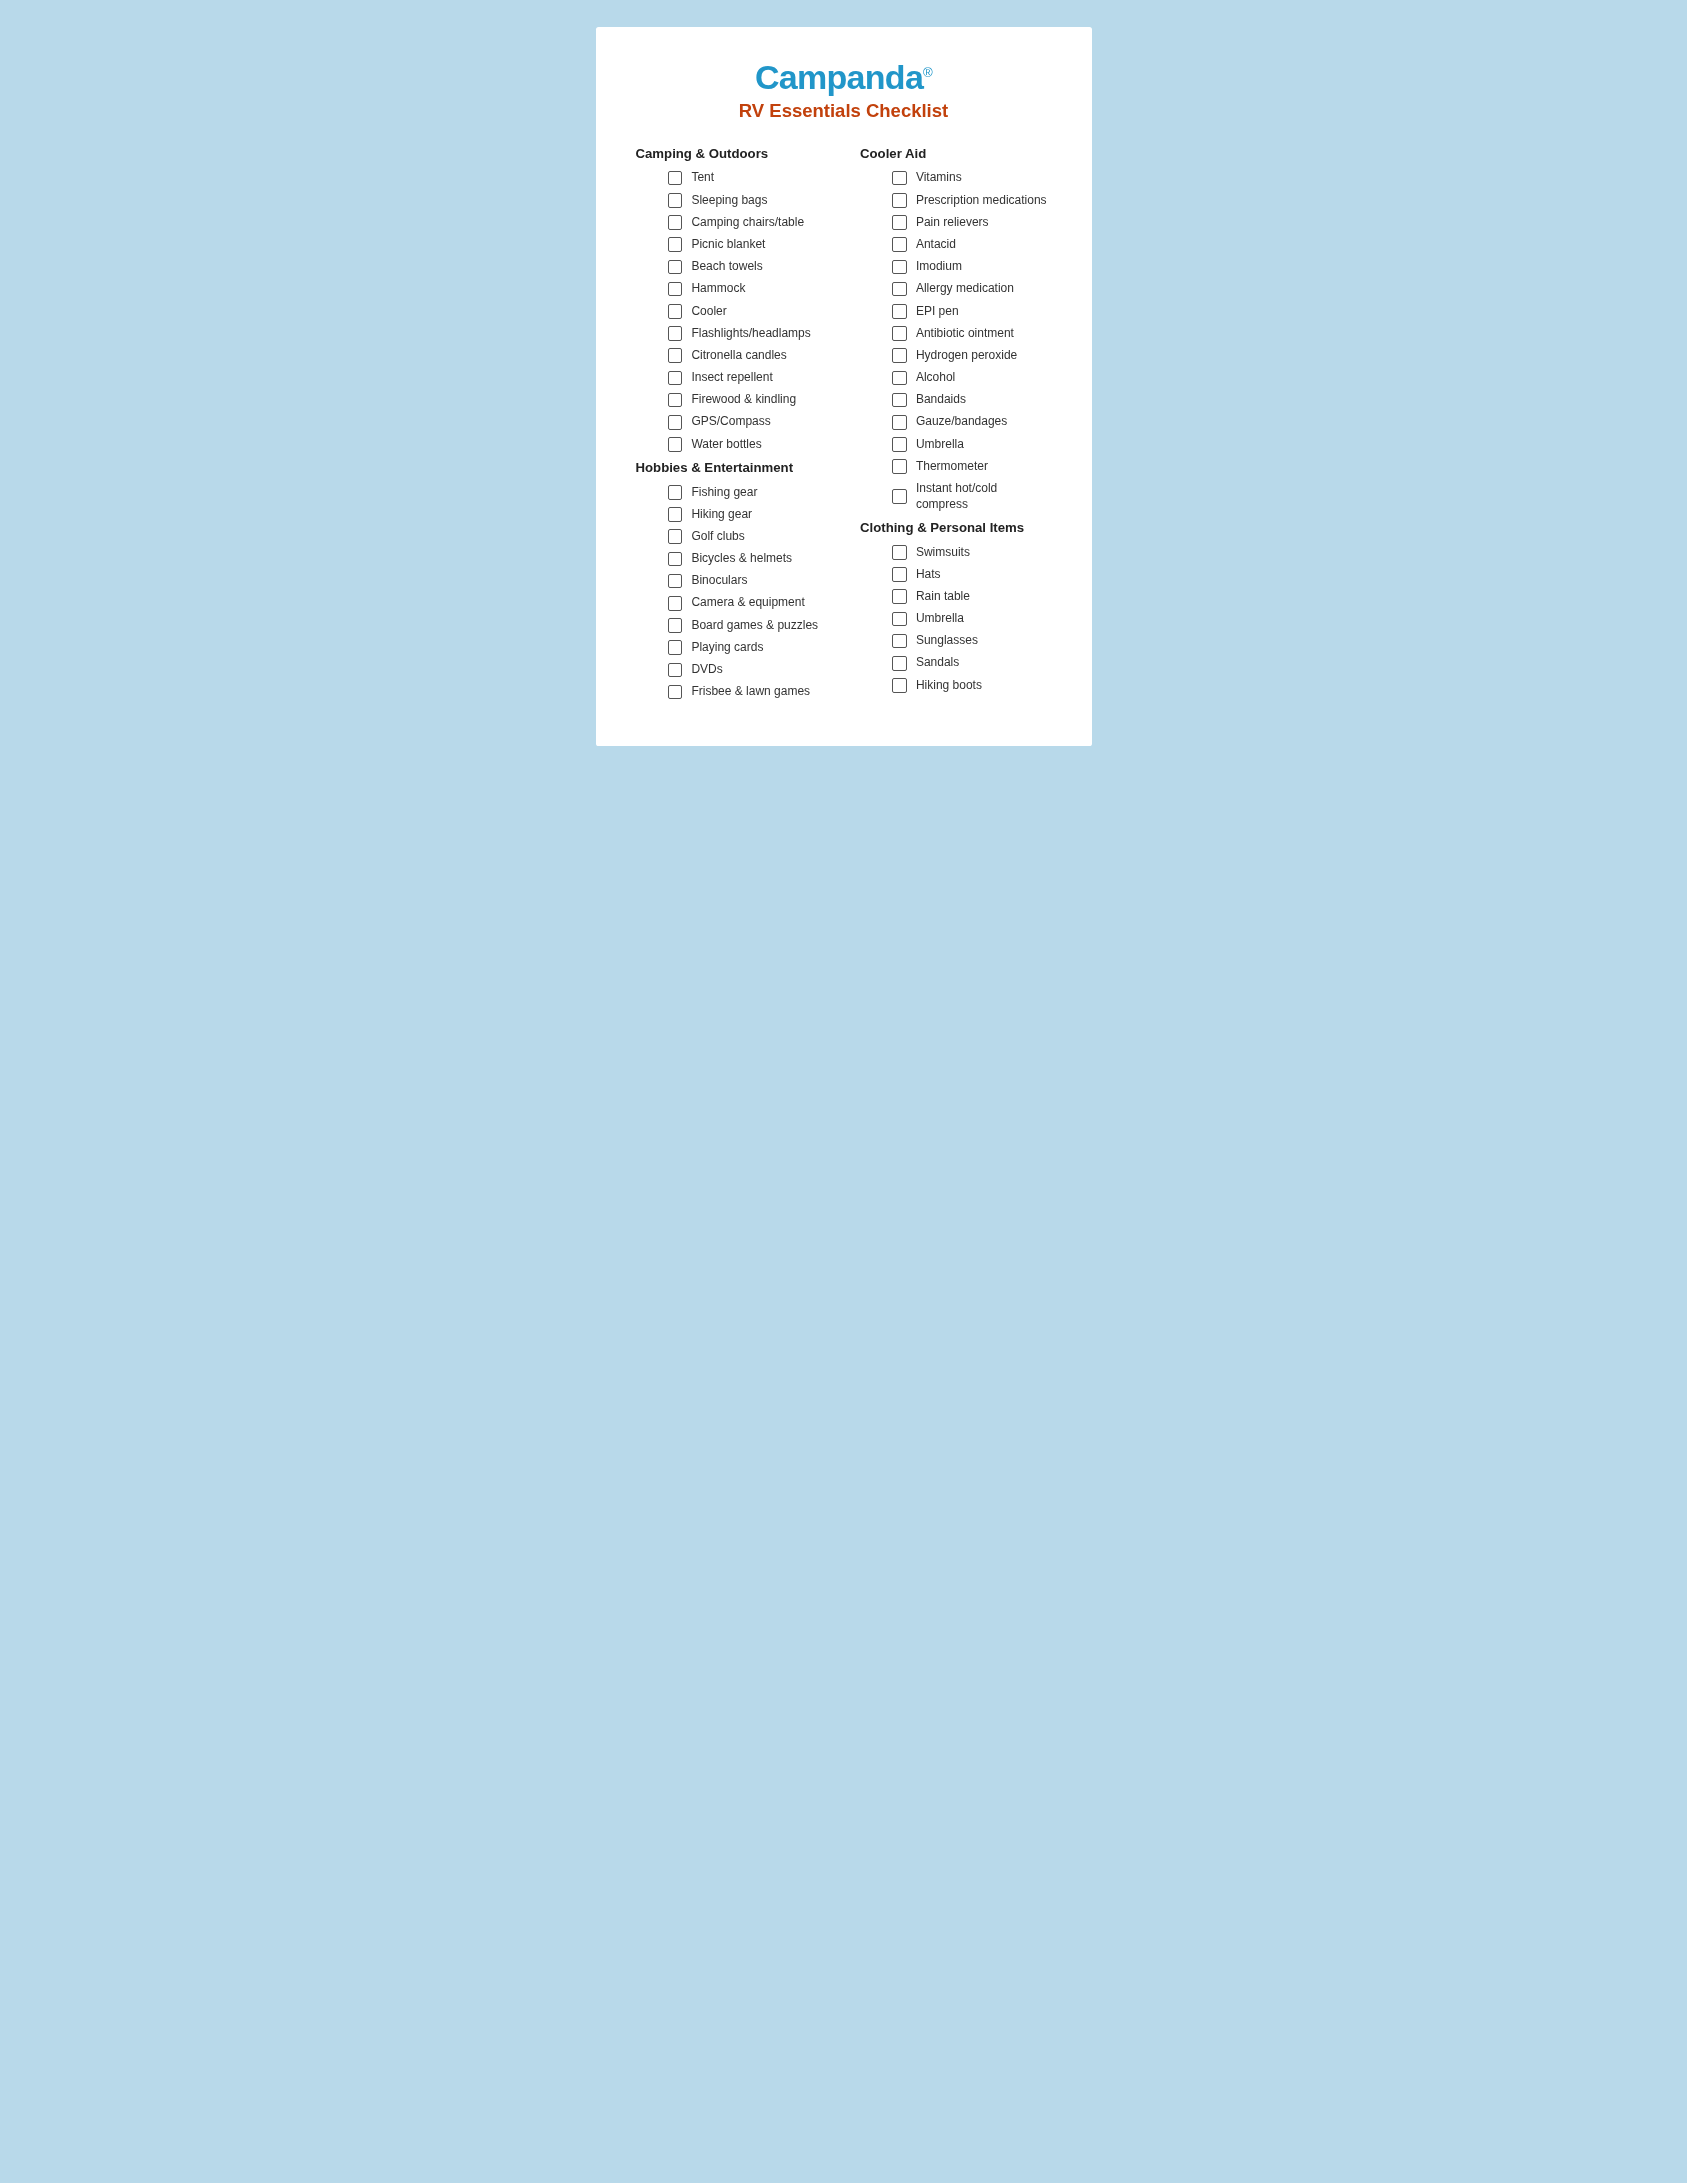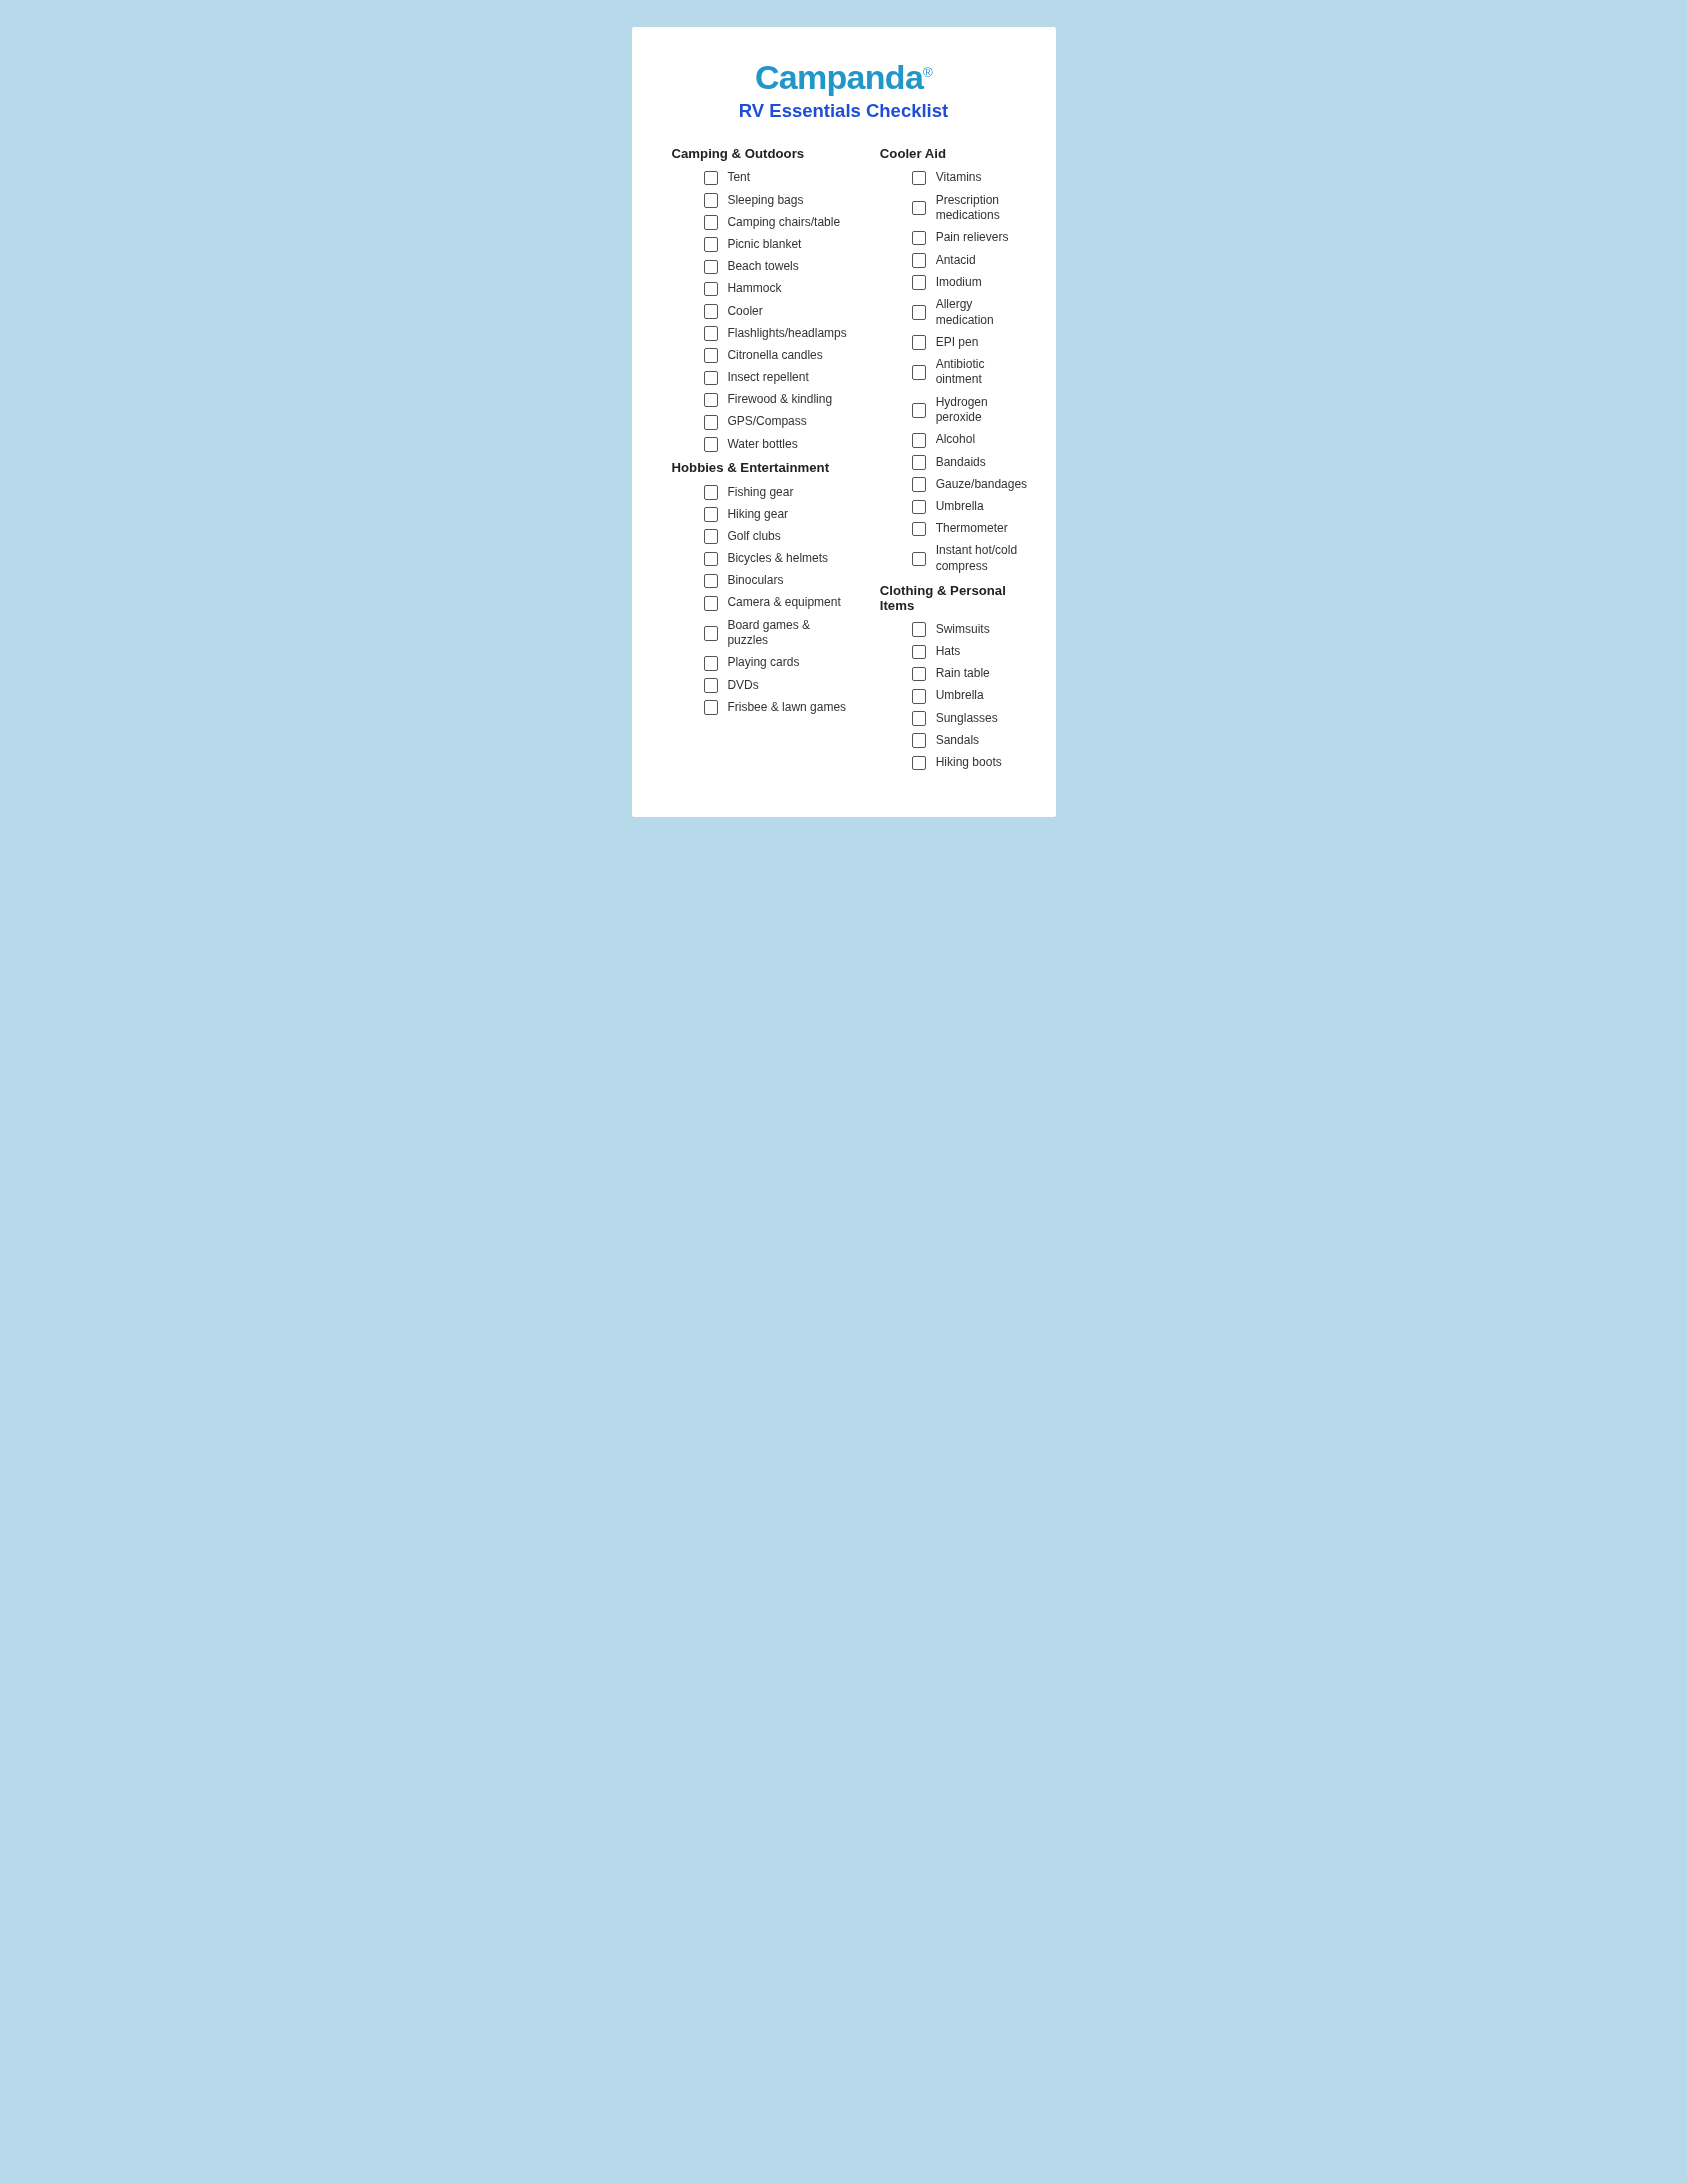--- a/index.html
+++ b/index.html
@@ -9,21 +9,21 @@
       display: flex;
       justify-content: center;
       align-items: flex-start;
       min-height: 100vh;
       padding: 26.5px 20px;
       font-family: Arial, Helvetica, sans-serif;
     }
 
     .page {
       background: #ffffff;
-      width: 424px;
+      width: 496px;
       padding: 33px 40px 40px 40px;
       border-radius: 2.6px;
     }
 
     .logo-area {
       text-align: center;
       margin-bottom: 6.6px;
     }
 
     .logo-text {
@@ -37,21 +37,21 @@
     .logo-reg {
       font-size: 13.2px;
       vertical-align: super;
       font-weight: 400;
     }
 
     .page-title {
       text-align: center;
       font-size: 18.5px;
       font-weight: 700;
-      color: #1d4ed8;
+      color: #c2410c;
       margin-bottom: 24px;
     }
 
     .columns {
       display: flex;
       gap: 33px;
       align-items: flex-start;
     }
 
     .col {

